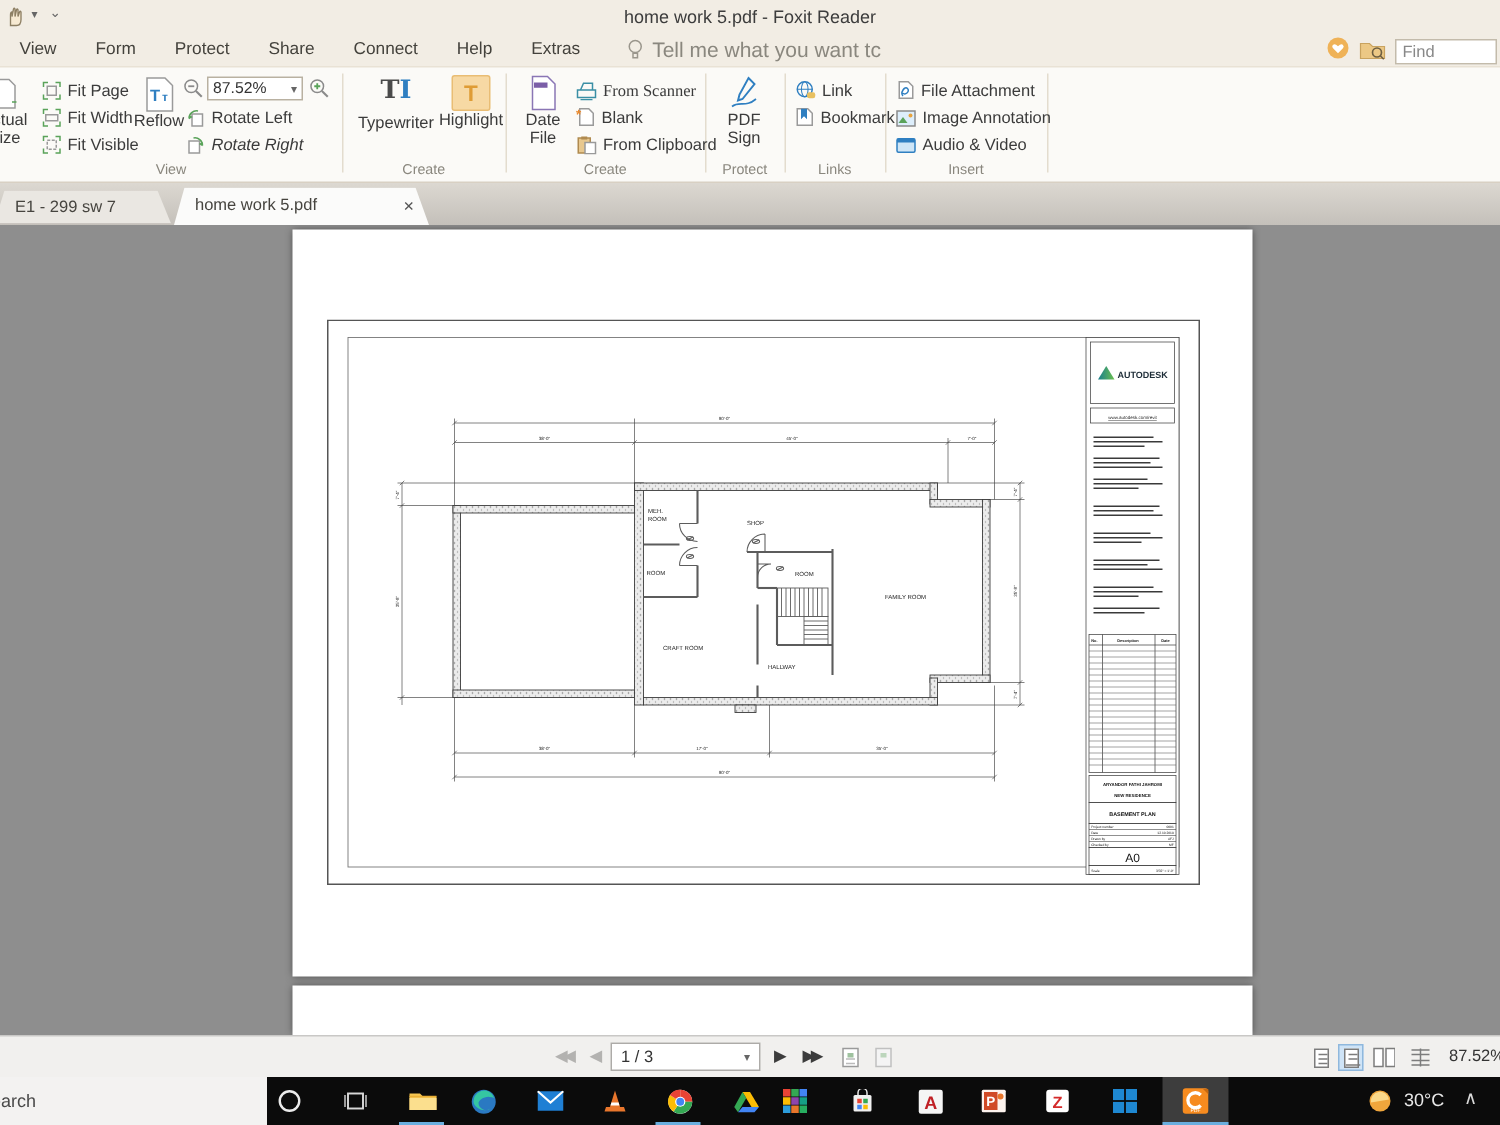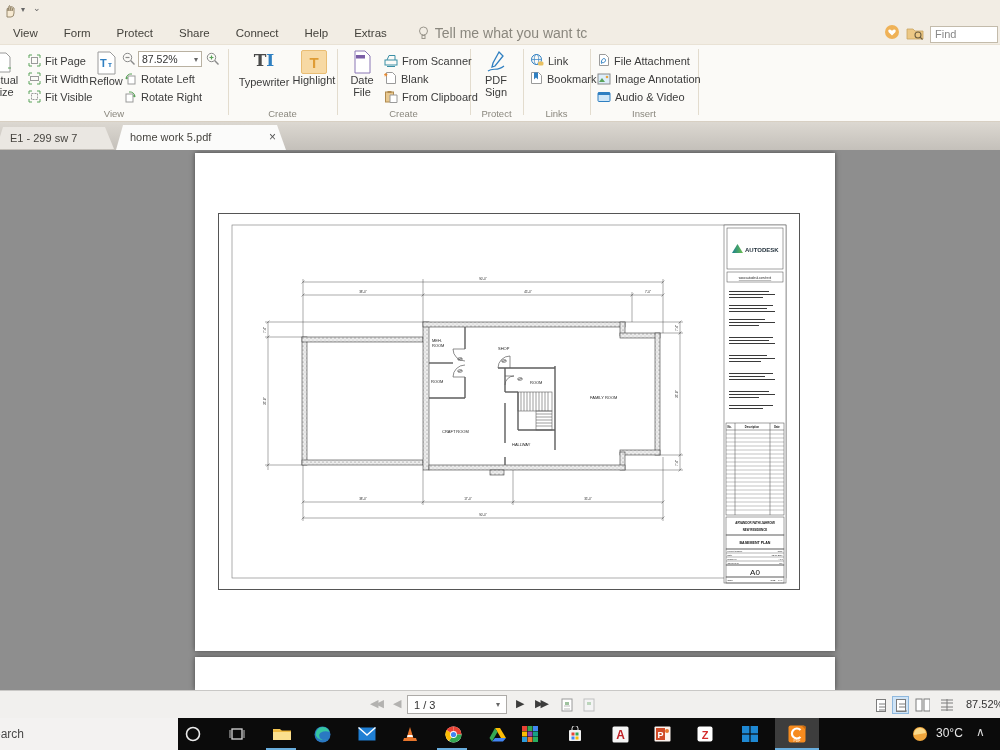--- a/index.html
+++ b/index.html
@@ -72,20 +72,21 @@
 <div class="app">
 
   <div class="abs titlebar">
     <span class="abs" style="left:2px;top:2px;">
       <svg width="17" height="17">
           <path d="M5 15 L5 8 Q5 6 6 6 L6 9 L7 4 Q7.5 3 8 4 L8 9 L9 4.5 Q9.5 3.5 10 4.5 L10 9 L11 6 Q11.5 5 12 6 L12 11 Q12 15 9 15 Z" fill="#f7ead2" stroke="#8d7f63" stroke-width="0.9"></path>
         </svg>
     </span>
     <span class="abs" style="left:21px;top:5px;font-size:8px;color:#666;">▾</span>
     <span class="abs" style="left:33px;top:3px;font-size:9px;color:#666;">⌄</span>
+    <div class="abs title-text">home work 5.pdf - Foxit Reader</div>
   </div>
 
   <div class="abs menubar">
     <span class="menu-item">View</span>
     <span class="menu-item">Form</span>
     <span class="menu-item">Protect</span>
     <span class="menu-item">Share</span>
     <span class="menu-item">Connect</span>
     <span class="menu-item">Help</span>
     <span class="menu-item">Extras</span>
@@ -178,21 +179,21 @@
         </svg>
     </span>
     <div class="rsmall" style="left:124px;top:24px;">
       <svg width="13" height="13">
           <rect x="4" y="4" width="7" height="8" fill="#fff" stroke="#9a9a9a"></rect>
           <path d="M8 2 A5 5 0 0 0 2 7" fill="none" stroke="#5aa35a"></path>
           <path d="M2 4.5 L2 7.5 L4.5 6" fill="#5aa35a"></path>
         </svg>
       <span>Rotate Left</span>
     </div>
-    <div class="rsmall" style="left:124px;top:42px;">
+    <div class="rsmall" style="left:124px;top:42px;font-style:italic;">
       <svg width="13" height="13">
           <rect x="2" y="4" width="7" height="8" fill="#fff" stroke="#9a9a9a"></rect>
           <path d="M5 2 A5 5 0 0 1 11 7" fill="none" stroke="#5aa35a"></path>
           <path d="M11 4.5 L11 7.5 L8.5 6" fill="#5aa35a"></path>
         </svg>
       <span>Rotate Right</span>
     </div>
     <div class="rgroup-label" style="left:0px;width:228px;">View</div>
 
     <div class="rbig" style="left:236px;width:56px;">
@@ -205,21 +206,21 @@
     </div>
     <div class="rgroup-label" style="left:228px;width:109px;">Create</div>
 
     <div class="rbig" style="left:343px;width:38px;">
       <svg width="18" height="24" style="margin-top:2px">
           <path d="M2 1 h10 l5 5 v17 h-15 z" fill="#fff" stroke="#8a76b5"></path>
           <rect x="3" y="5" width="9" height="3.5" fill="#7b5ea7"></rect>
         </svg>
       <div class="lbl"><span>Date</span><br><span>File</span></div>
     </div>
-    <div class="rsmall" style="left:384px;top:6px;">
+    <div class="rsmall" style="left:384px;top:6px;font-family:Liberation Serif, serif;">
       <svg width="14" height="13">
           <rect x="1" y="6" width="12" height="5" fill="none" stroke="#3a8fa5"></rect>
           <path d="M3 6 L5 1.5 h6 L11 6" fill="none" stroke="#3a8fa5"></path>
           <line x1="3" y1="12.5" x2="11" y2="12.5" stroke="#3a8fa5"></line>
         </svg>
       <span>From Scanner</span>
     </div>
     <div class="rsmall" style="left:384px;top:24px;">
       <svg width="13" height="14">
           <path d="M2.5 1.5 h6 l3 3 v8 h-9 z" fill="#fff" stroke="#9a9a9a"></path>

